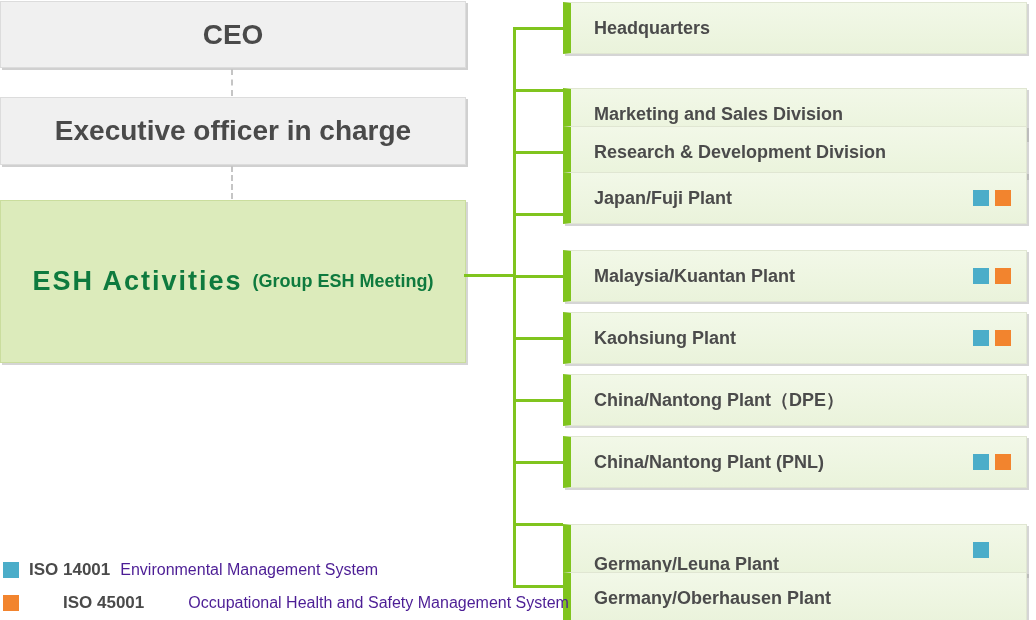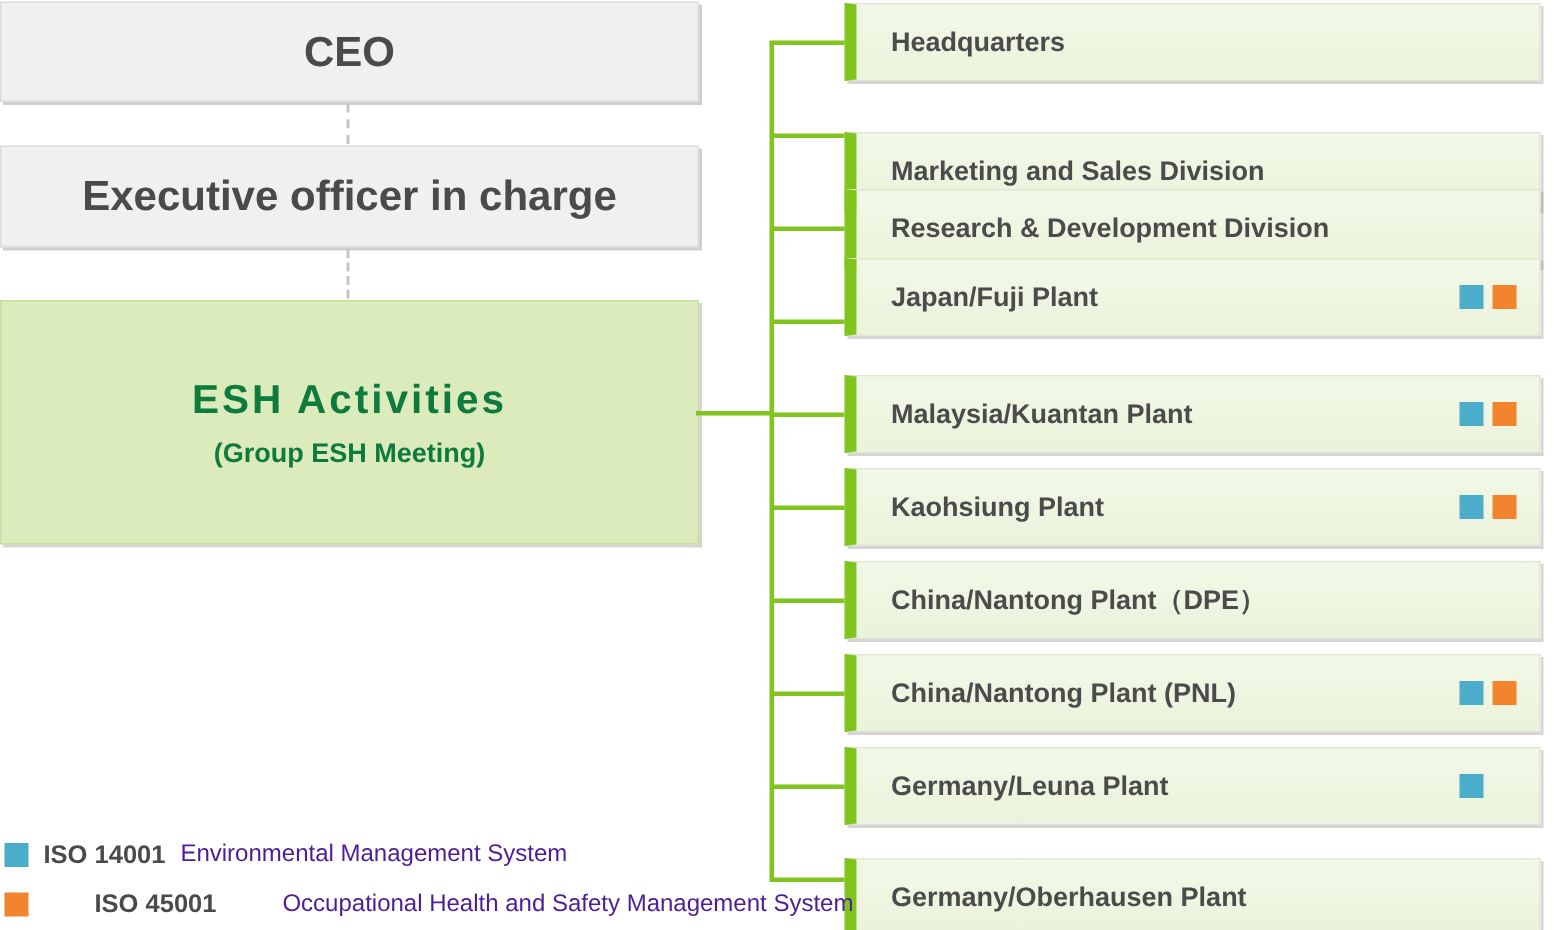--- a/index.html
+++ b/index.html
@@ -23,21 +23,21 @@
     border-left:2px dashed #c5c5c5;
   }
   #dash-1{top:69px;height:27px;}
   #dash-2{top:166px;height:33px;}
 
   #esh-box{
     position:absolute;left:0;top:200px;width:464px;height:161px;
     background:var(--esh-bg,#dcebbb);
     border:1px solid #cadd9d;
     box-shadow:2px 2px 0 rgba(150,150,150,.40);
-    display:flex;flex-direction:column;align-items:center;justify-content:center;
+    display:flex;flex-direction:row;align-items:center;justify-content:center;
     gap:10px;
   }
   #esh-title{
     color:var(--esh-green,#0e7a3e);font-size:27px;font-weight:bold;letter-spacing:2px;
   }
   #esh-subtitle{
     color:var(--esh-green,#0e7a3e);font-size:18px;font-weight:bold;
   }
 
   
@@ -147,21 +147,21 @@
       <div class="unit-row" style="top: 374px;">
         <span class="unit-label">China/Nantong Plant（DPE）</span>
       </div>
       <div class="unit-row" style="top: 436px;">
         <span class="unit-label">China/Nantong Plant (PNL)</span>
         <div class="badges">
           <div class="badge iso14001"></div>
           <div class="badge iso45001"></div>
         </div>
       </div>
-      <div class="unit-row" style="top: 498px;">
+      <div class="unit-row" style="top: 524px; align-items: flex-end;">
         <span class="unit-label">Germany/Leuna Plant</span>
         <div class="badges">
           <div class="badge iso14001"></div>
         </div>
       </div>
       <div class="unit-row" style="top: 572px;">
         <span class="unit-label">Germany/Oberhausen Plant</span>
       </div>
     </div>
 

